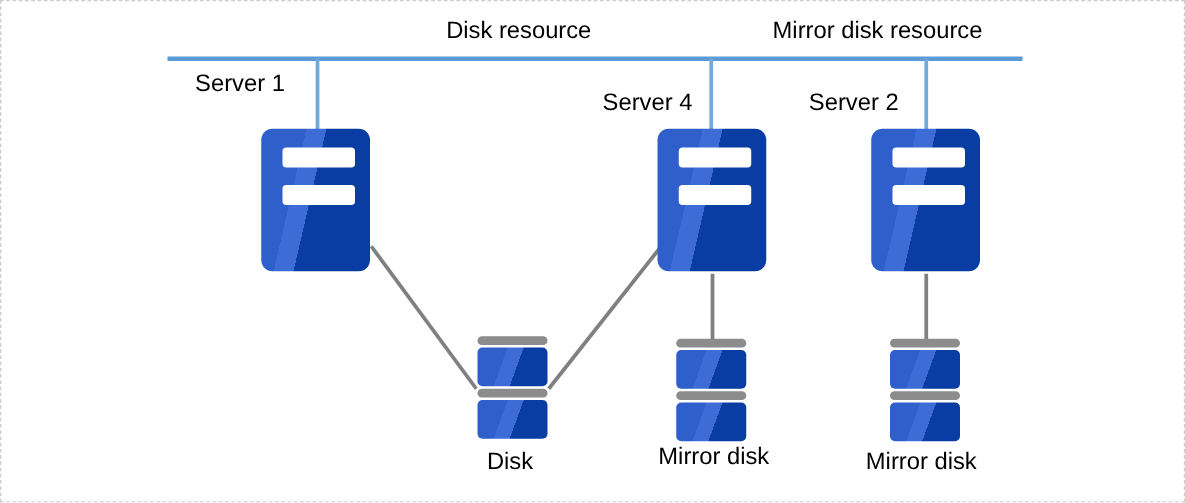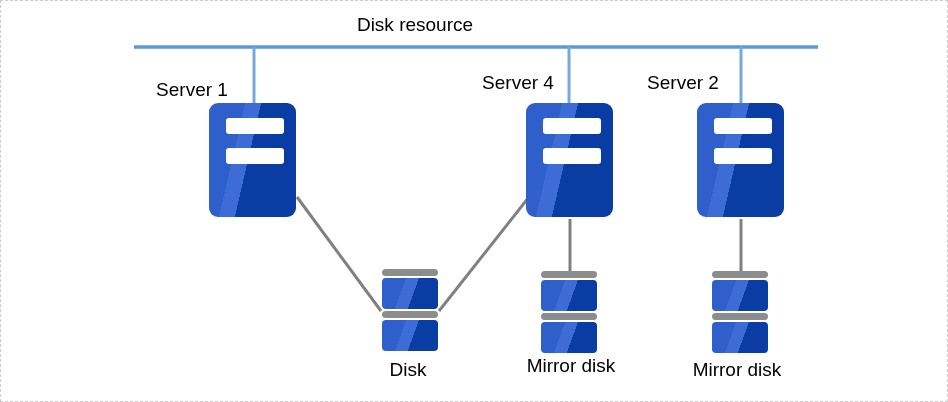--- a/index.html
+++ b/index.html
@@ -87,22 +87,23 @@
     <line class="drop" x1="253" y1="46" x2="253" y2="103"></line>
     <line class="drop" x1="568" y1="46" x2="568" y2="103"></line>
     <line class="drop" x1="740" y1="46" x2="740" y2="103"></line>
     <line class="glink" x1="296" y1="196" x2="380" y2="310"></line>
     <line class="glink" x1="528" y1="196" x2="438" y2="310"></line>
     <line class="glink" x1="569" y1="218" x2="569" y2="272"></line>
     <line class="glink" x1="740" y1="218" x2="740" y2="272"></line>
   </svg>
 
   <div class="lbl" style="left:414px; top:13px">Disk resource</div>
+  <div class="lbl" style="left:701px; top:13px">Mirror disk resource</div>
 
-  <div class="lbl" style="left:191px; top:78px">Server 1</div>
+  <div class="lbl" style="left:191px; top:56px">Server 1</div>
   <div class="lbl" style="left:517px; top:71px">Server 4</div>
   <div class="lbl" style="left:682px; top:71px">Server 2</div>
 
   <div class="server" style="left:208px; top:102px">
     <div class="slot s1"></div>
     <div class="slot s2"></div>
   </div>
   <div class="server" style="left:525px; top:102px">
     <div class="slot s1"></div>
     <div class="slot s2"></div>

